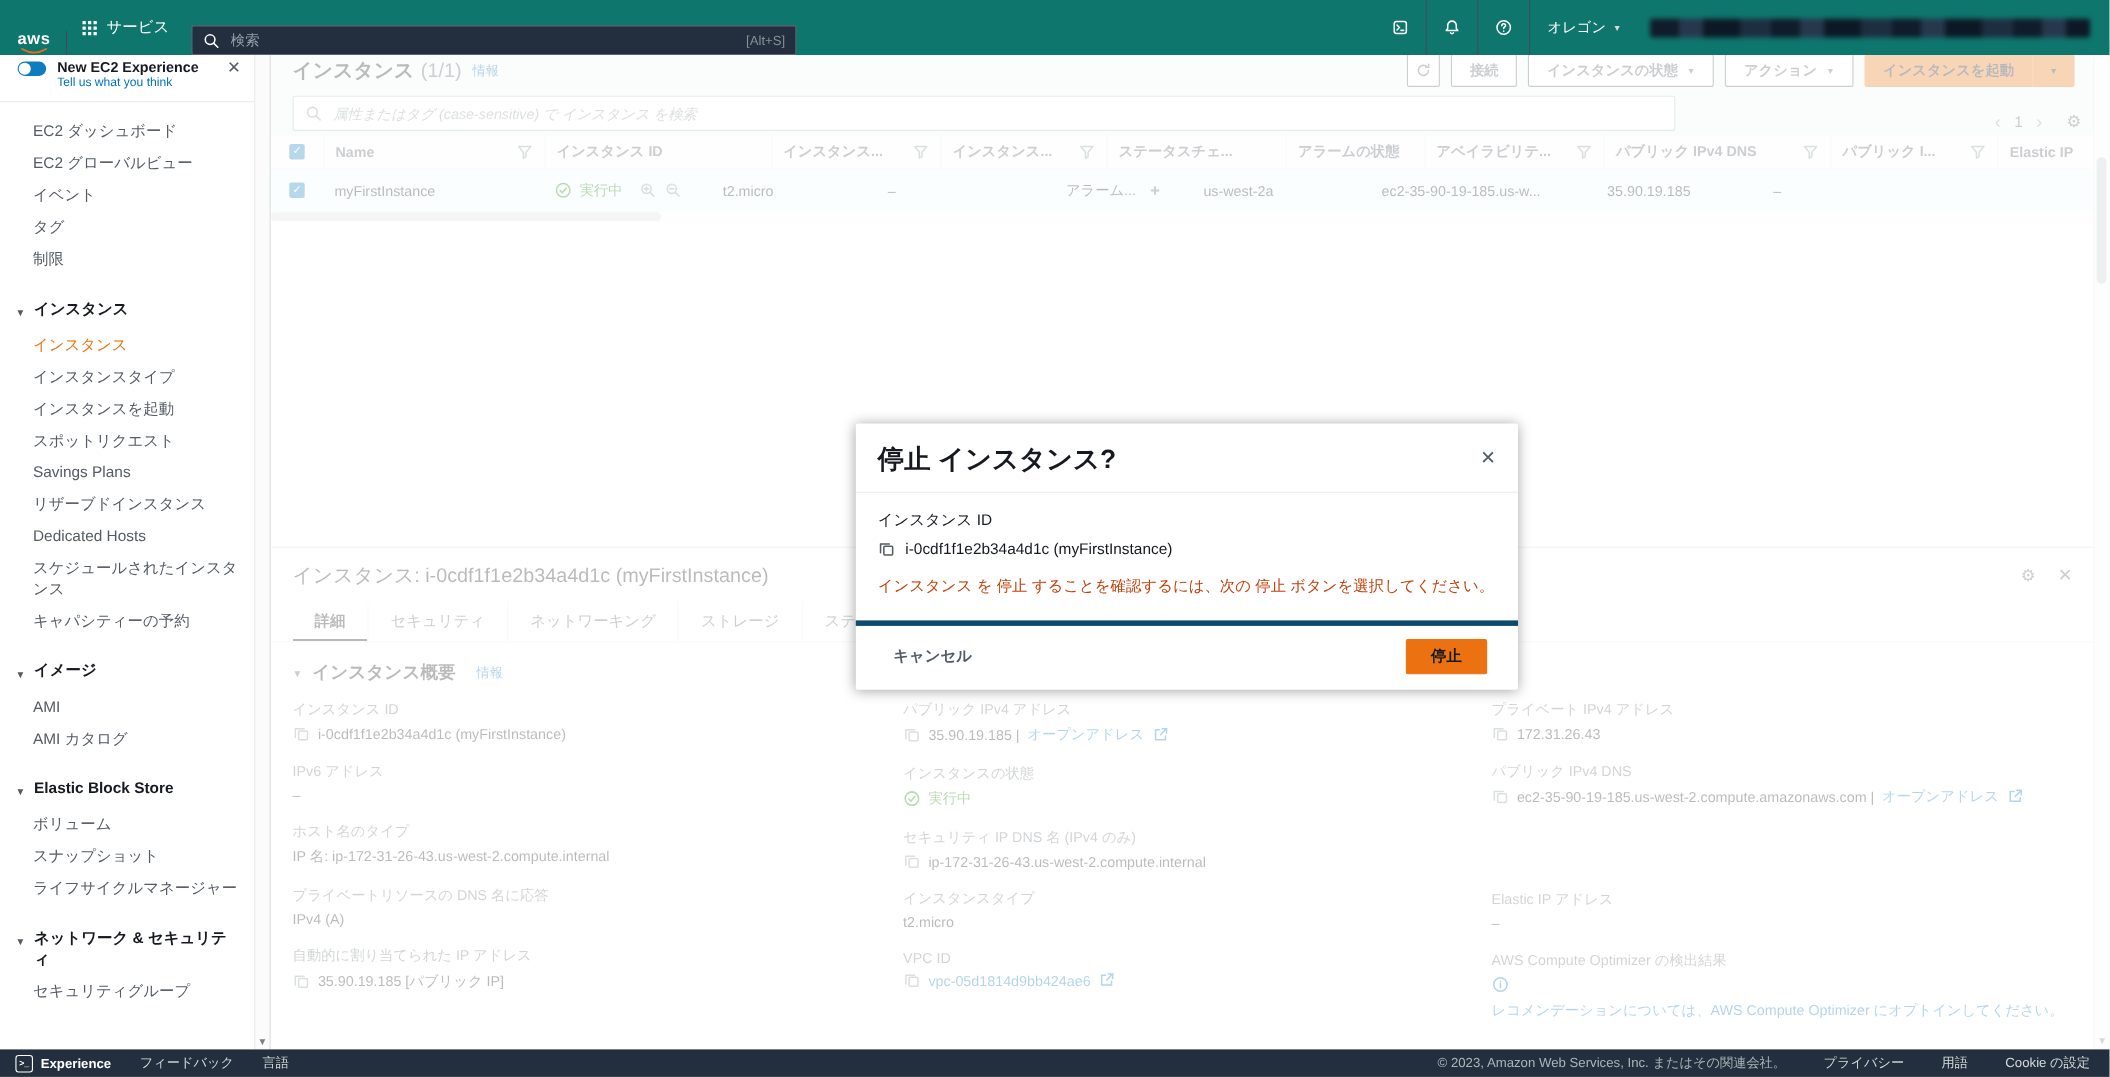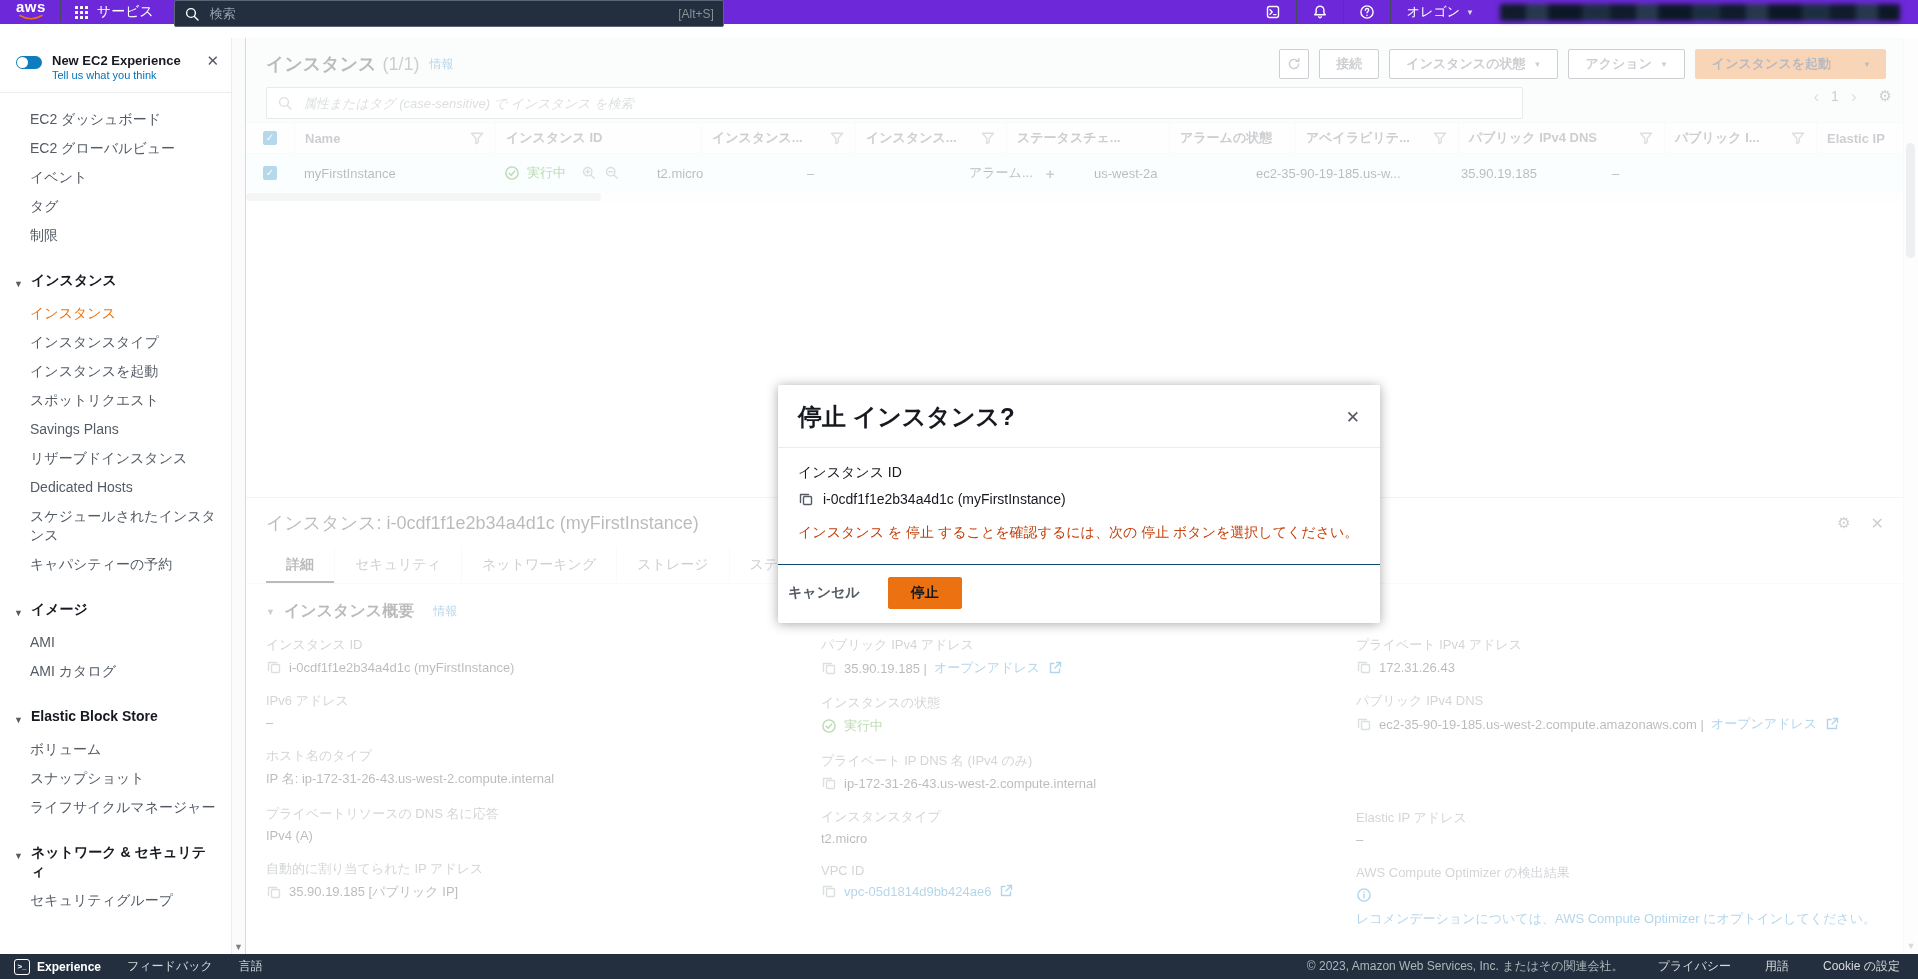--- a/index.html
+++ b/index.html
@@ -5,21 +5,21 @@
   html,body{margin:0;padding:0;background:#fff}
   .screen{position:relative;width:1918px;height:979px;overflow:hidden;background:#fff;
     font-family:"Liberation Sans","DejaVu Sans",sans-serif;font-size:14px;color:#16191f}
   svg.ic{width:16px;height:16px;fill:none;stroke:#879596;stroke-width:1.4;stroke-linecap:round;stroke-linejoin:round;flex:none}
   svg.ic.ok{stroke:#1d8102}
   svg.ic.blue{stroke:#0073bb}
   svg.ic.white{stroke:#fff}
   svg.ic.dark{stroke:#545b64}
 
   
-  .navbar{position:absolute;top:0;left:0;right:0;height:24px;background:#6d28d9;display:flex;align-items:flex-start;color:#fff;z-index:70}
+  .navbar{position:absolute;top:0;left:0;right:0;height:50px;background:#0f766e;display:flex;align-items:flex-end;color:#fff;z-index:70}
   .aws-logo{display:flex;flex-direction:column;align-items:center;margin:0 14px 0 16px;cursor:pointer}
   .aws-logo .t{font-weight:bold;font-size:15px;line-height:14px;letter-spacing:.5px}
   .nav-sep{width:1px;height:22px;background:#414b5a}
   .services{display:flex;align-items:center;gap:9px;padding:0 14px;height:100%;cursor:pointer}
   .grid-i{display:grid;grid-template-columns:repeat(3,3px);grid-gap:2px}
   .grid-i b{width:3px;height:3px;background:#fff;border-radius:.5px}
   .nav-search{width:530px;height:25px;margin-left:6px;border:1px solid #5a6575;border-radius:2px;display:flex;align-items:center;padding:0 9px;gap:8px;background:#232f3e}
   .nav-search input{flex:1;background:transparent;border:0;outline:0;color:#fff;font-size:13px;font-family:inherit}
   .nav-search input::placeholder{color:#95a0ab}
   .alt-s{color:#879196;font-size:12px}
@@ -55,21 +55,21 @@
   .page-count{font-size:18px;color:#545b64;font-weight:normal;margin-left:6px}
   .info-link{font-size:12px;color:#0073bb;margin-left:10px;cursor:pointer}
   .tb-buttons{margin-left:auto;display:flex;gap:10px;align-items:center}
   .btn{height:30px;padding:0 16px;border:1px solid #545b64;border-radius:2px;background:#fff;color:#545b64;
     font-weight:bold;font-size:13px;display:flex;align-items:center;gap:8px;cursor:pointer;font-family:inherit}
   .btn.sq{width:30px;padding:0;justify-content:center}
   .btn.primary{background:#ec7211;border-color:#ec7211;color:#0f172a}
   .split{display:flex}
   .split .btn.primary{border-radius:2px 0 0 2px}
   .split .btn.caretp{border-radius:0 2px 2px 0;border-left:1px solid rgba(22,25,31,.25);width:38px;padding:0;justify-content:center;background:#ec7211;border-color:#ec7211;color:#16191f}
-  .filter-row{position:absolute;top:49px;left:20px;right:26px;height:32px;display:flex;align-items:flex-start}
+  .filter-row{position:absolute;top:49px;left:20px;right:26px;height:32px;display:flex;align-items:flex-end}
   .filter-input{width:1235px;height:30px;border:1px solid #aab7b8;border-radius:2px;background:#fff;display:flex;align-items:center;gap:8px;padding:0 10px}
   .filter-input input{flex:1;border:0;outline:0;font-size:13px;color:#16191f;font-family:inherit;background:transparent}
   .filter-input input::placeholder{color:#879596;font-style:italic}
   .pager{margin-left:auto;display:flex;align-items:center;gap:12px;color:#545b64}
   .pg-ch{font-size:17px;color:#879596;cursor:pointer;line-height:1}
   .pg-n{font-size:14px;color:#545b64}
   .gear{font-size:15px;color:#545b64;cursor:pointer;margin-left:10px}
 
   .table{position:absolute;top:84px;left:0;right:14px;background:#fff}
   .thead{display:flex;height:30px;background:#fafafa;border-top:1px solid #eaeded;border-bottom:1px solid #eaeded;align-items:stretch}
@@ -119,21 +119,21 @@
   
   .modal{position:absolute;left:778px;top:385px;width:602px;background:#fff;z-index:100;border-radius:2px;
     box-shadow:0 1px 12px rgba(0,0,0,.35)}
   .m-head{display:flex;align-items:center;padding:16px 20px 14px;border-bottom:1px solid #eaeded}
   .m-title{font-size:24px;font-weight:bold;color:#16191f}
   .m-close{margin-left:auto;font-size:17px;color:#545b64;cursor:pointer}
   .m-body{padding:16px 20px 22px}
   .m-label{font-size:14px;color:#16191f;margin-bottom:9px}
   .m-value{display:flex;align-items:center;gap:9px;font-size:14px;color:#16191f}
   .m-msg{margin-top:17px;font-size:14px;color:#c2410c}
-  .m-foot{display:flex;justify-content:flex-start;align-items:center;gap:22px;padding:12px 4px 14px;border-top:1px solid #0c4a6e}
+  .m-foot{display:flex;justify-content:space-between;align-items:center;gap:22px;padding:12px 28px 14px;border-top:5px solid #0c4a6e}
   .btn-link{font-size:14px;font-weight:bold;color:#545b64;cursor:pointer;background:none;border:none;font-family:inherit}
   .btn-stop{background:#ec7211;border:1px solid #ec7211;border-radius:2px;padding:6px 22px;font-size:14px;font-weight:bold;color:#16191f;cursor:pointer;font-family:inherit}
 
   
   .footer{position:absolute;left:0;right:0;bottom:0;height:25px;background:#232f3e;color:#d5dbdb;font-size:12px;display:flex;align-items:center;z-index:70}
   .f-item{display:flex;align-items:center;gap:7px;margin-left:26px;cursor:pointer}
   .f-item.bold{font-weight:bold;color:#fff;margin-left:14px}
   .f-right{margin-left:auto;display:flex;align-items:center;gap:34px;padding-right:18px}
   .f-copy{color:#aab7b8;cursor:default}
   .f-link{cursor:pointer}
@@ -503,21 +503,21 @@
               <div class="flabel">インスタンスの状態</div>
             <div class="fvalue">
                 <svg class="ic ok" viewBox="0 0 16 16">
                   <circle cx="8" cy="8" r="6.1"></circle>
                   <path d="M5.2 8.3l2 2 3.6-4.4"></path>
                 </svg>
                 <span class="state-ok">実行中</span>
               </div>
             </div>
           <div class="field">
-              <div class="flabel">プライベート IP DNS 名 (IPv4 のみ)</div>
+              <div class="flabel">セキュリティ IP DNS 名 (IPv4 のみ)</div>
             <div class="fvalue">
                 <svg class="ic" viewBox="0 0 16 16">
                   <rect x="5.5" y="5.5" width="8" height="8" rx="1"></rect>
                   <path d="M10.5 3.5h-8v8"></path>
                 </svg>
                 <span>ip-172-31-26-43.us-west-2.compute.internal</span>
               </div>
             </div>
           <div class="field">
               <div class="flabel">インスタンスタイプ</div>

